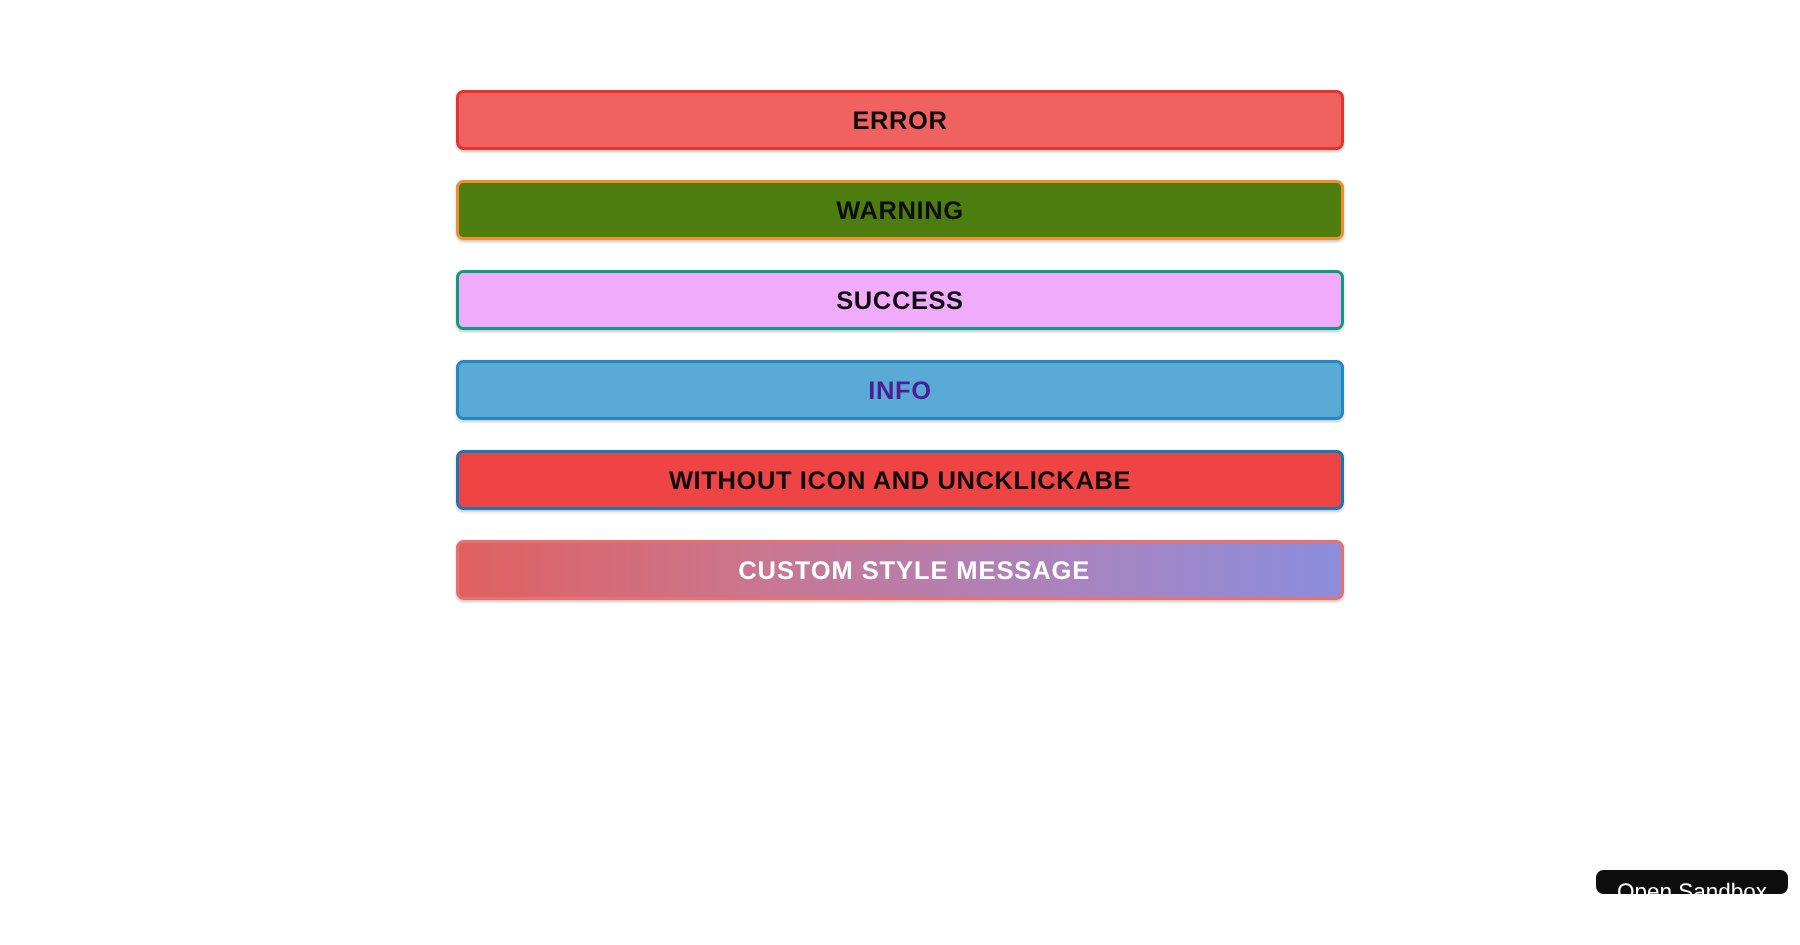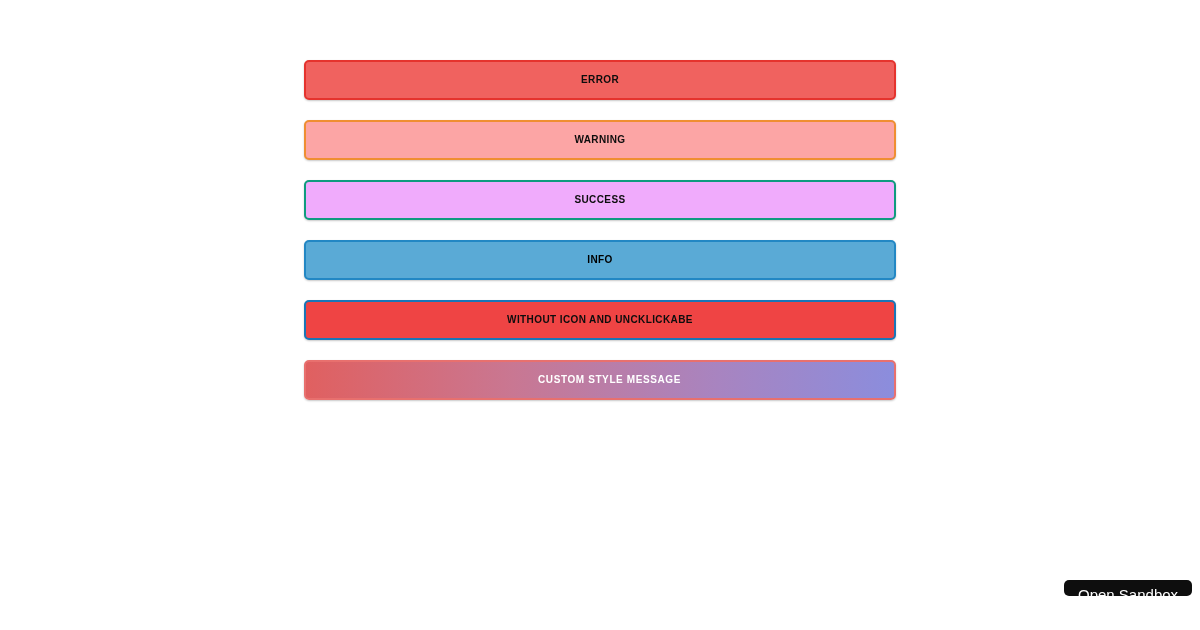--- a/index.html
+++ b/index.html
@@ -28,21 +28,21 @@
 
   .alert {
     box-sizing: border-box;
     width: 100%;
     height: 40px;
     border-radius: 5px;
     border: 2px solid transparent;
     display: flex;
     align-items: center;
     justify-content: center;
-    font-size: 10px;
+    font-size: 17px;
     font-weight: bold;
     letter-spacing: 0.4px;
     text-transform: uppercase;
     color: #0d0d0d;
     box-shadow: 0 1px 2px rgba(0,0,0,0.22);
     user-select: none;
   }
 
   .alert-label {
     display: block;
@@ -76,28 +76,28 @@
     white-space: nowrap;
   }
 </style>
 </head>
 <body style="background: rgb(255, 255, 255);">
 
 <div id="stack">
     <div class="alert clickable" style="background: rgb(240, 98, 95); border-color: rgb(229, 51, 46);">
       <span class="alert-label" style="color: rgb(13, 13, 13);">Error</span>
     </div>
-    <div class="alert clickable" style="background: #fca5a5; border-color: rgb(239, 142, 50);">
+    <div class="alert clickable" style="background: #4d7c0f; border-color: rgb(239, 142, 50);">
       <span class="alert-label" style="color: rgb(13, 13, 13);">Warning</span>
     </div>
     <div class="alert clickable" style="background: #f0abfc; border-color: rgb(15, 155, 126);">
       <span class="alert-label" style="color: rgb(13, 13, 13);">Success</span>
     </div>
     <div class="alert clickable" style="background: rgb(90, 170, 214); border-color: rgb(35, 135, 196);">
-      <span class="alert-label" style="color: #000000;">Info</span>
+      <span class="alert-label" style="color: #4c1d95;">Info</span>
     </div>
     <div class="alert static" style="background: #ef4444; border-color: rgb(25, 118, 184);">
       <span class="alert-label" style="color: rgb(13, 13, 13);">Without icon and uncklickabe</span>
     </div>
     <div class="alert clickable custom" style="background: linear-gradient(90deg, rgb(224, 96, 96) 0%, rgb(201, 119, 146) 35%, rgb(168, 132, 192) 70%, rgb(139, 141, 221) 100%); border-color: rgb(232, 112, 110);">
       <span class="alert-label" style="color: rgb(255, 255, 255); margin-left: 19px;">Custom style message</span>
     </div>
   </div>
 
 <button id="open-sandbox">Open Sandbox</button>

